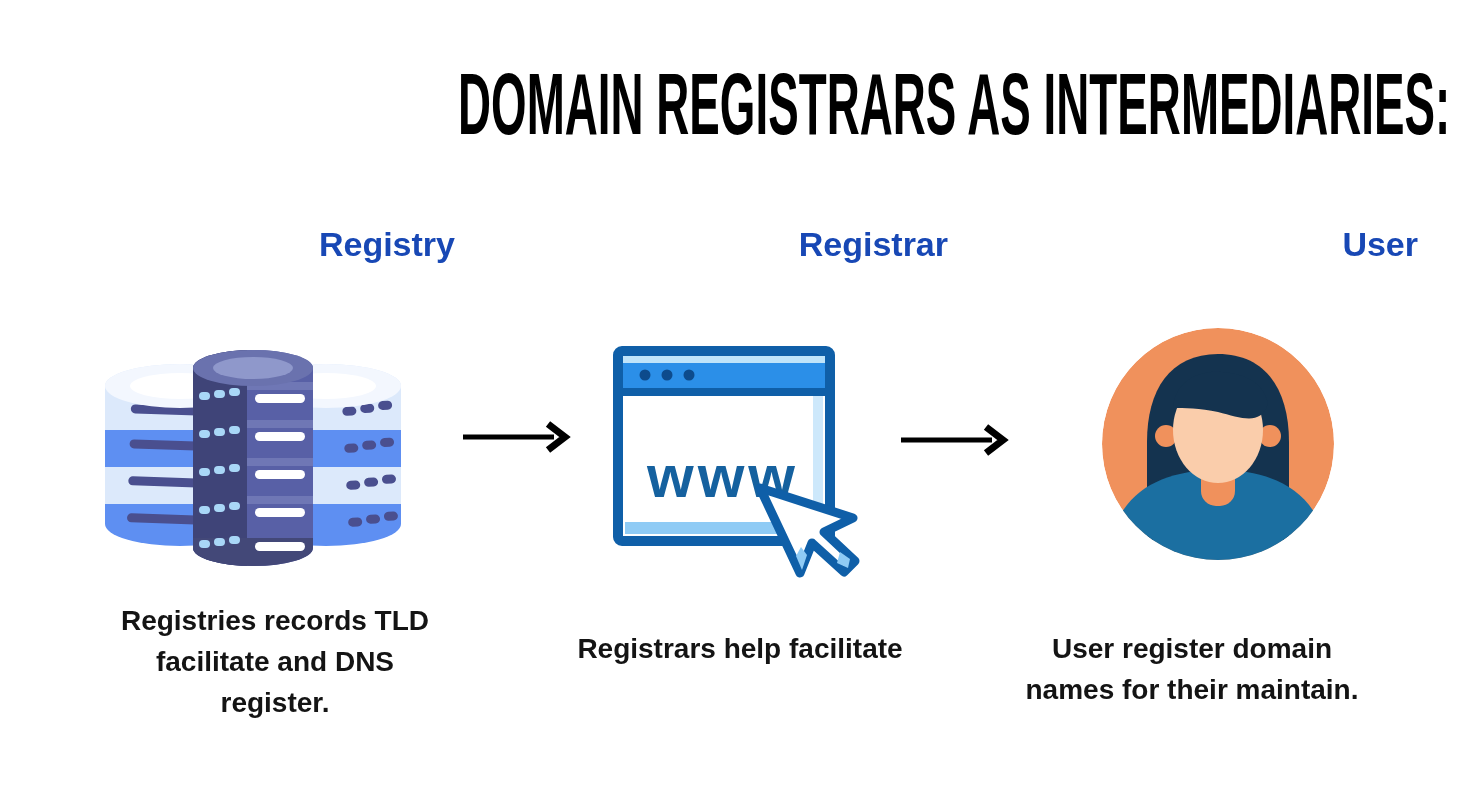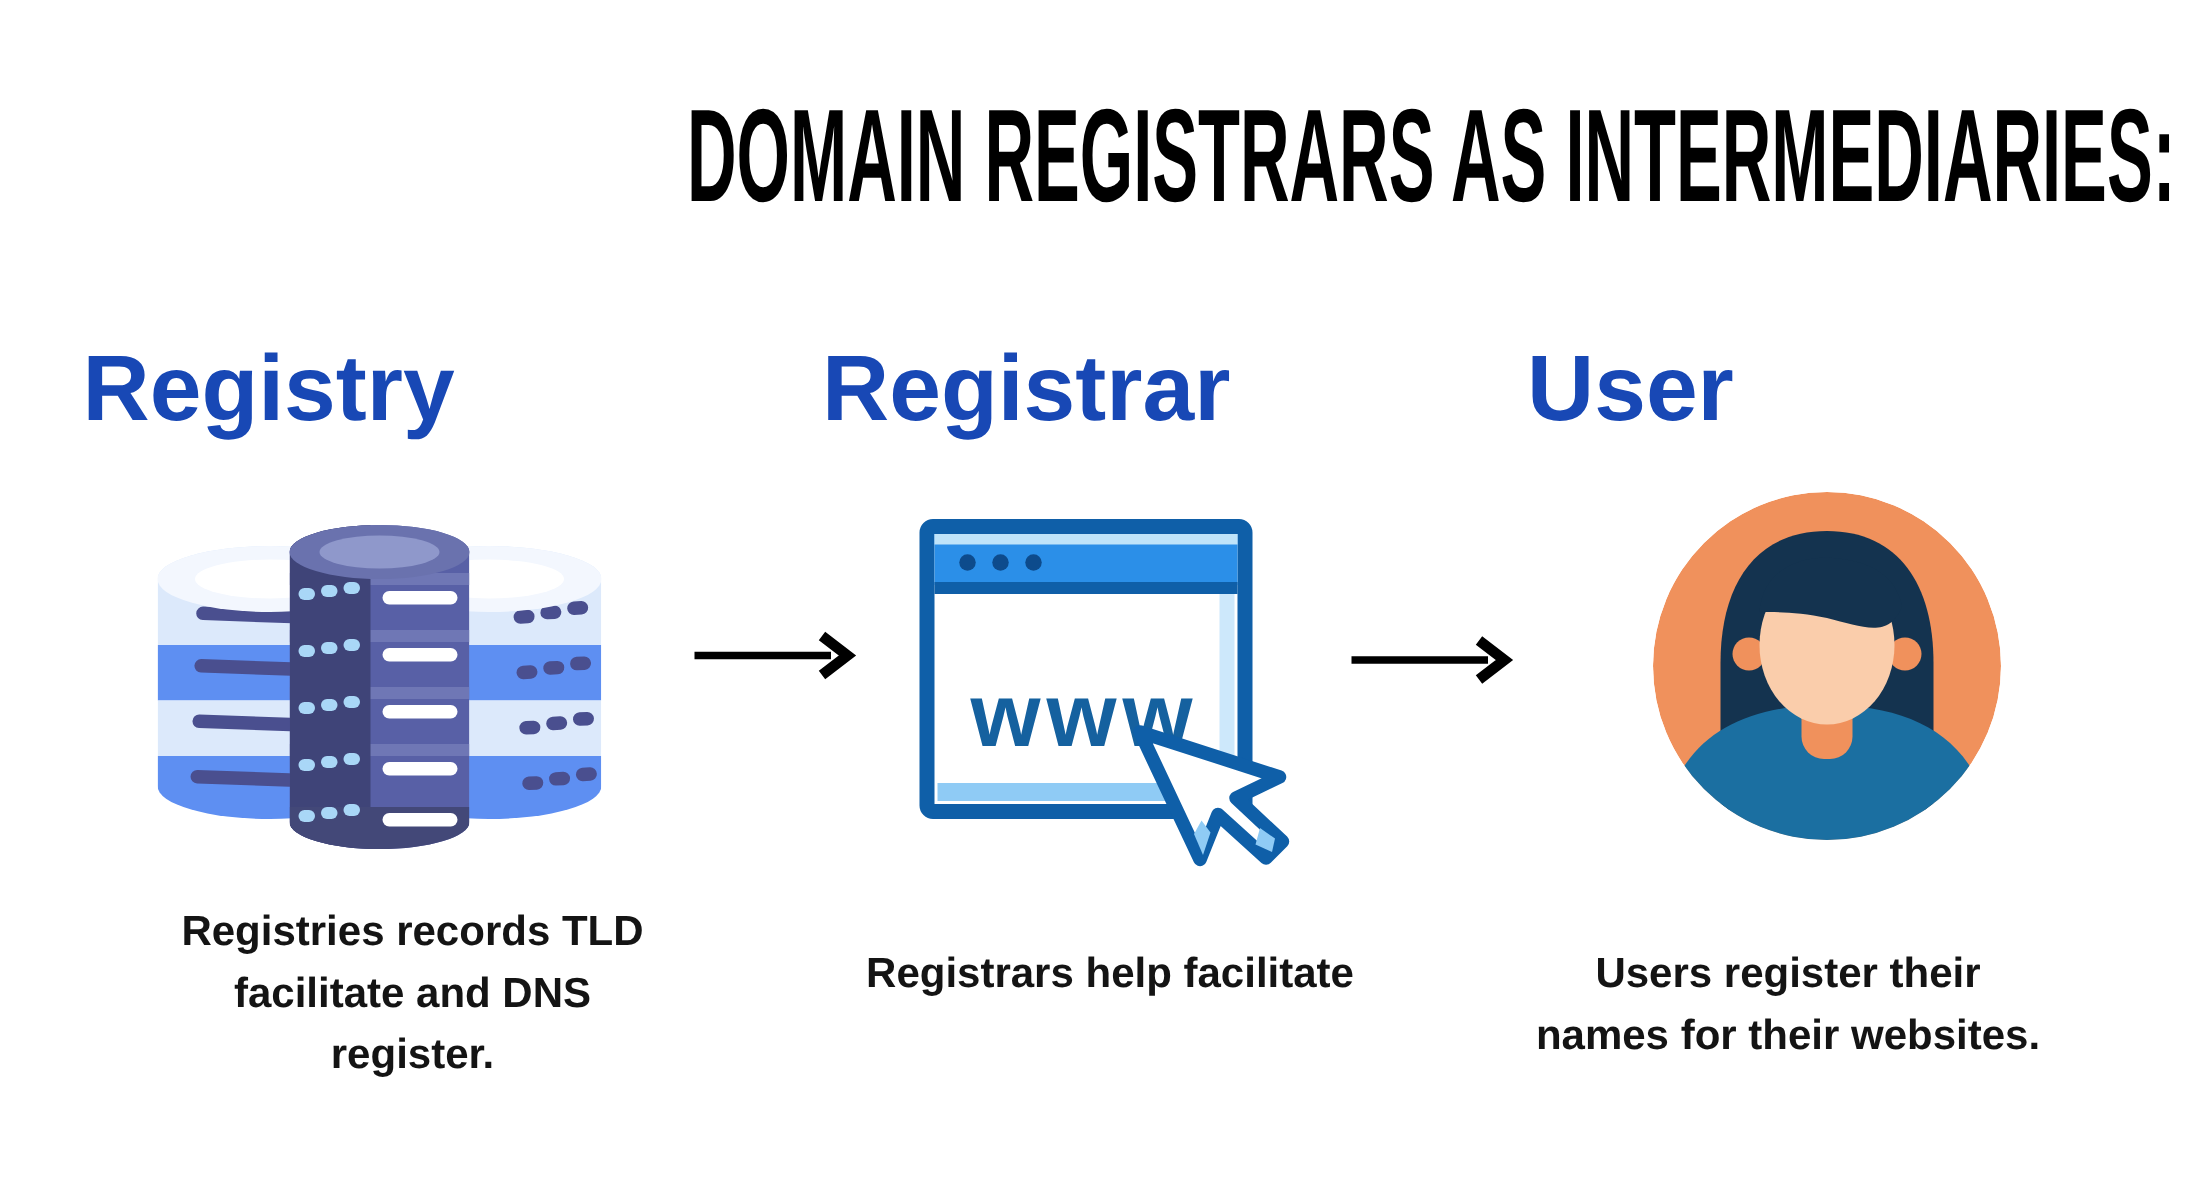--- a/index.html
+++ b/index.html
@@ -7,22 +7,22 @@
     position:relative;width:1472px;height:800px;background:#ffffff;overflow:hidden;
     font-family:"Liberation Sans",sans-serif;
   }
   .title-wrap{position:absolute;top:60px;left:0;width:100%;text-align:left;}
   .title-wrap span{
     display:inline-block;white-space:nowrap;color:#000000;
     font-weight:700;font-size:88px;line-height:1;letter-spacing:0px;
     transform:scaleX(0.52);transform-origin:50% 50%;
   }
   .col-header{
-    position:absolute;top:226px;width:400px;text-align:left;
-    color:#1848B5;font-weight:700;font-size:62px;line-height:1.1;
+    position:absolute;top:226px;width:400px;text-align:right;
+    color:#1848B5;font-weight:700;font-size:34px;line-height:1.1;
   }
   .h1{left:55px;} .h2{left:548px;} .h3{left:1018px;}
   .icon{position:absolute;}
   .icon-registry{left:105px;top:342px;}
   .icon-browser{left:612px;top:344px;}
   .icon-avatar{left:1102px;top:328px;}
   .arrow{position:absolute;}
   .arrow1{left:460px;top:419px;}
   .arrow2{left:898px;top:422px;}
   .caption{
@@ -192,17 +192,17 @@
 
   <div class="caption c1">
     <div>Registries records TLD</div>
     <div>facilitate and DNS</div>
     <div>register.</div>
   </div>
   <div class="caption c2">
     <div>Registrars help facilitate</div>
   </div>
   <div class="caption c3">
-    <div>Users register their</div>
-    <div>names for their websites.</div>
+    <div>User register domain</div>
+    <div>names for their maintain.</div>
   </div>
 
 </div>
 
 </body></html>

